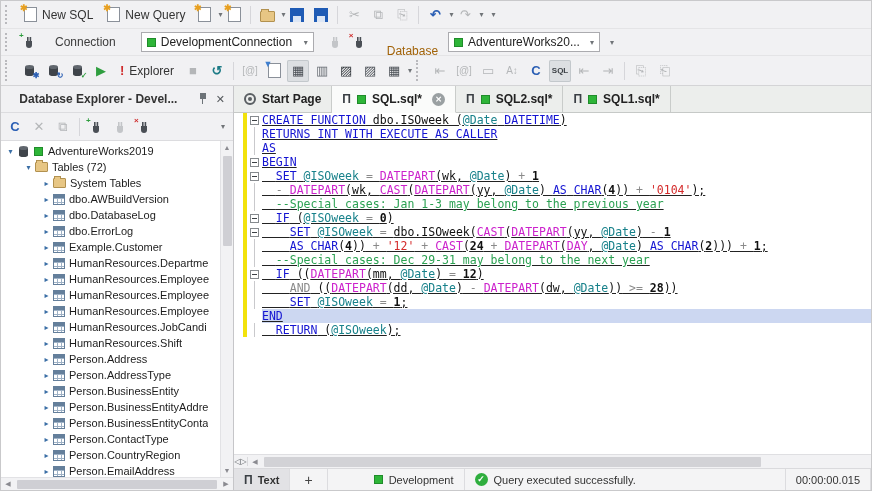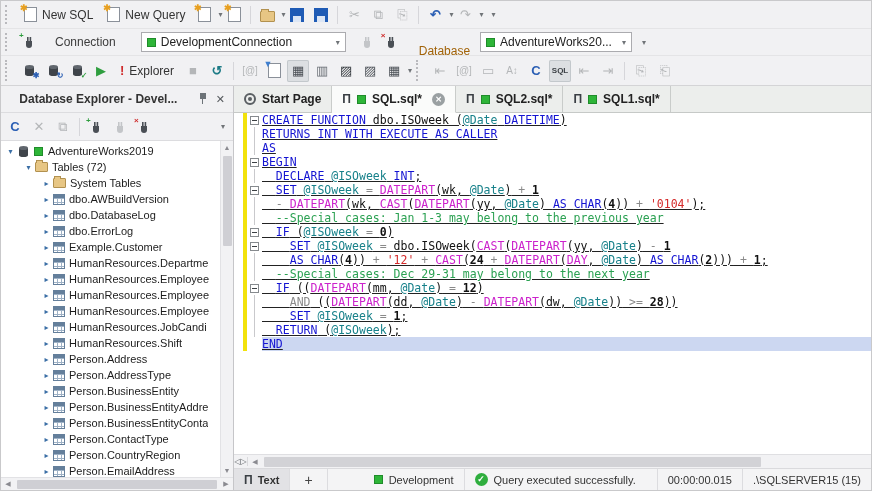--- a/index.html
+++ b/index.html
@@ -230,21 +230,21 @@
       <span class="plug">
         <svg width="14" height="14" viewBox="0 0 14 14">
             <path d="M4 6 h6 v4 a3 3 0 0 1 -6 0 z" fill="#4a4f55"></path>
             <rect x="5" y="2" width="1.6" height="4" fill="#4a4f55"></rect>
             <rect x="7.6" y="2" width="1.6" height="4" fill="#4a4f55"></rect>
           </svg>
         <span class="plugbadge green">+</span>
       </span>
     </span>
     <span style="margin:0 25px 0 14px; color:#3c3c3c">Connection</span>
-    <div class="combo" style="width:205px">
+    <div class="combo" style="width:173px">
       <span class="gsq"></span>
       <span>DevelopmentConnection</span>
       <span class="dd">▾</span>
     </div>
     <span class="ibtn" style="margin-left:10px">
       <span class="plug">
         <svg width="14" height="14" viewBox="0 0 14 14">
             <path d="M4 6 h6 v4 a3 3 0 0 1 -6 0 z" fill="#c3c5c8"></path>
             <rect x="5" y="2" width="1.6" height="4" fill="#c3c5c8"></rect>
             <rect x="7.6" y="2" width="1.6" height="4" fill="#c3c5c8"></rect>
@@ -570,33 +570,32 @@
             <span class="sqldoc">Π</span>
             <span class="gsq"></span>
             <span>SQL1.sql*</span>
           </div>
         </div>
       <div id="code-area">
           <div class="cline"><span class="chg"></span><span class="fold"><span class="fbox"></span></span><span class="ctext"><span class="tk-k">CREATE FUNCTION</span><span class="tk-p"> dbo.ISOweek (</span><span class="tk-v">@Date</span><span class="tk-p"> </span><span class="tk-k">DATETIME</span><span class="tk-p">)</span></span></div>
           <div class="cline"><span class="chg"></span><span class="fold"><span class="fline"></span></span><span class="ctext"><span class="tk-k">RETURNS INT WITH EXECUTE AS CALLER</span></span></div>
           <div class="cline"><span class="chg"></span><span class="fold"><span class="fline"></span></span><span class="ctext"><span class="tk-k">AS</span></span></div>
           <div class="cline"><span class="chg"></span><span class="fold"><span class="fbox"></span></span><span class="ctext"><span class="tk-k">BEGIN</span></span></div>
-          <div class="cline"><span class="chg"></span><span class="fold"><span class="fline"></span></span><span class="ctext"><span class="tk-p">  </span><span class="tk-k">DECLARE</span><span class="tk-p"> </span><span class="tk-v">@ISOweek</span><span class="tk-p"> </span><span class="tk-k">INT</span><span class="tk-p">;</span></span></div>
           <div class="cline"><span class="chg"></span><span class="fold"><span class="fbox"></span></span><span class="ctext"><span class="tk-p">  </span><span class="tk-k">SET</span><span class="tk-p"> </span><span class="tk-v">@ISOweek</span><span class="tk-o"> = </span><span class="tk-f">DATEPART</span><span class="tk-p">(wk, </span><span class="tk-v">@Date</span><span class="tk-p">)</span><span class="tk-o"> + </span><span class="tk-n">1</span></span></div>
           <div class="cline"><span class="chg"></span><span class="fold"><span class="fline"></span></span><span class="ctext"><span class="tk-p">  </span><span class="tk-o">- </span><span class="tk-f">DATEPART</span><span class="tk-p">(wk, </span><span class="tk-f">CAST</span><span class="tk-p">(</span><span class="tk-f">DATEPART</span><span class="tk-p">(yy, </span><span class="tk-v">@Date</span><span class="tk-p">) </span><span class="tk-k">AS</span><span class="tk-p"> </span><span class="tk-k">CHAR</span><span class="tk-p">(</span><span class="tk-n">4</span><span class="tk-p">))</span><span class="tk-o"> + </span><span class="tk-s">'0104'</span><span class="tk-p">);</span></span></div>
           <div class="cline"><span class="chg"></span><span class="fold"><span class="fline"></span></span><span class="ctext"><span class="tk-p">  </span><span class="tk-c">--Special cases: Jan 1-3 may belong to the previous year</span></span></div>
           <div class="cline"><span class="chg"></span><span class="fold"><span class="fbox"></span></span><span class="ctext"><span class="tk-p">  </span><span class="tk-k">IF</span><span class="tk-p"> (</span><span class="tk-v">@ISOweek</span><span class="tk-o"> = </span><span class="tk-n">0</span><span class="tk-p">)</span></span></div>
           <div class="cline"><span class="chg"></span><span class="fold"><span class="fbox"></span></span><span class="ctext"><span class="tk-p">    </span><span class="tk-k">SET</span><span class="tk-p"> </span><span class="tk-v">@ISOweek</span><span class="tk-o"> = </span><span class="tk-p">dbo.ISOweek(</span><span class="tk-f">CAST</span><span class="tk-p">(</span><span class="tk-f">DATEPART</span><span class="tk-p">(yy, </span><span class="tk-v">@Date</span><span class="tk-p">)</span><span class="tk-o"> - </span><span class="tk-n">1</span></span></div>
           <div class="cline"><span class="chg"></span><span class="fold"><span class="fline"></span></span><span class="ctext"><span class="tk-p">    </span><span class="tk-k">AS CHAR</span><span class="tk-p">(</span><span class="tk-n">4</span><span class="tk-p">))</span><span class="tk-o"> + </span><span class="tk-s">'12'</span><span class="tk-o"> + </span><span class="tk-f">CAST</span><span class="tk-p">(</span><span class="tk-n">24</span><span class="tk-o"> + </span><span class="tk-f">DATEPART</span><span class="tk-p">(</span><span class="tk-f">DAY</span><span class="tk-p">, </span><span class="tk-v">@Date</span><span class="tk-p">) </span><span class="tk-k">AS CHAR</span><span class="tk-p">(</span><span class="tk-n">2</span><span class="tk-p">)))</span><span class="tk-o"> + </span><span class="tk-n">1</span><span class="tk-p">;</span></span></div>
           <div class="cline"><span class="chg"></span><span class="fold"><span class="fline"></span></span><span class="ctext"><span class="tk-p">  </span><span class="tk-c">--Special cases: Dec 29-31 may belong to the next year</span></span></div>
           <div class="cline"><span class="chg"></span><span class="fold"><span class="fbox"></span></span><span class="ctext"><span class="tk-p">  </span><span class="tk-k">IF</span><span class="tk-p"> ((</span><span class="tk-f">DATEPART</span><span class="tk-p">(mm, </span><span class="tk-v">@Date</span><span class="tk-p">)</span><span class="tk-o"> = </span><span class="tk-n">12</span><span class="tk-p">)</span></span></div>
           <div class="cline"><span class="chg"></span><span class="fold"><span class="fline"></span></span><span class="ctext"><span class="tk-p">    </span><span class="tk-o">AND</span><span class="tk-p"> ((</span><span class="tk-f">DATEPART</span><span class="tk-p">(dd, </span><span class="tk-v">@Date</span><span class="tk-p">)</span><span class="tk-o"> - </span><span class="tk-f">DATEPART</span><span class="tk-p">(dw, </span><span class="tk-v">@Date</span><span class="tk-p">))</span><span class="tk-o"> &gt;= </span><span class="tk-n">28</span><span class="tk-p">))</span></span></div>
           <div class="cline"><span class="chg"></span><span class="fold"><span class="fline"></span></span><span class="ctext"><span class="tk-p">    </span><span class="tk-k">SET</span><span class="tk-p"> </span><span class="tk-v">@ISOweek</span><span class="tk-o"> = </span><span class="tk-n">1</span><span class="tk-p">;</span></span></div>
+          <div class="cline hl"><span class="chg"></span><span class="fold"></span><span class="ctext"><span class="tk-k">END</span></span></div>
           <div class="cline"><span class="chg"></span><span class="fold"><span class="fline"></span></span><span class="ctext"><span class="tk-p">  </span><span class="tk-k">RETURN</span><span class="tk-p"> (</span><span class="tk-v">@ISOweek</span><span class="tk-p">);</span></span></div>
-          <div class="cline hl"><span class="chg"></span><span class="fold"></span><span class="ctext"><span class="tk-k">END</span></span></div>
         </div>
       <div class="ed-hscroll">
         <span class="splitbox">◁▷</span>
         <span class="arr">◀</span>
         <span class="ed-thumb"></span>
       </div>
       <div id="statusbar">
         <div class="seg texttab">
           <span class="sqldoc">Π</span>
           <span>Text</span>
@@ -609,20 +608,17 @@
           <span class="gsq"></span>
           <span>Development</span>
         </div>
         <div class="seg grow">
           <span class="okcheck">✓</span>
           <span>Query executed successfully.</span>
         </div>
         <div class="seg">
           <span>00:00:00.015</span>
         </div>
-        <div class="seg" style="border-right:none">
-          <span>.\SQLSERVER15 (15)</span>
-        </div>
       </div>
     </div>
 
   </div>
 </div>
 
 </body></html>

